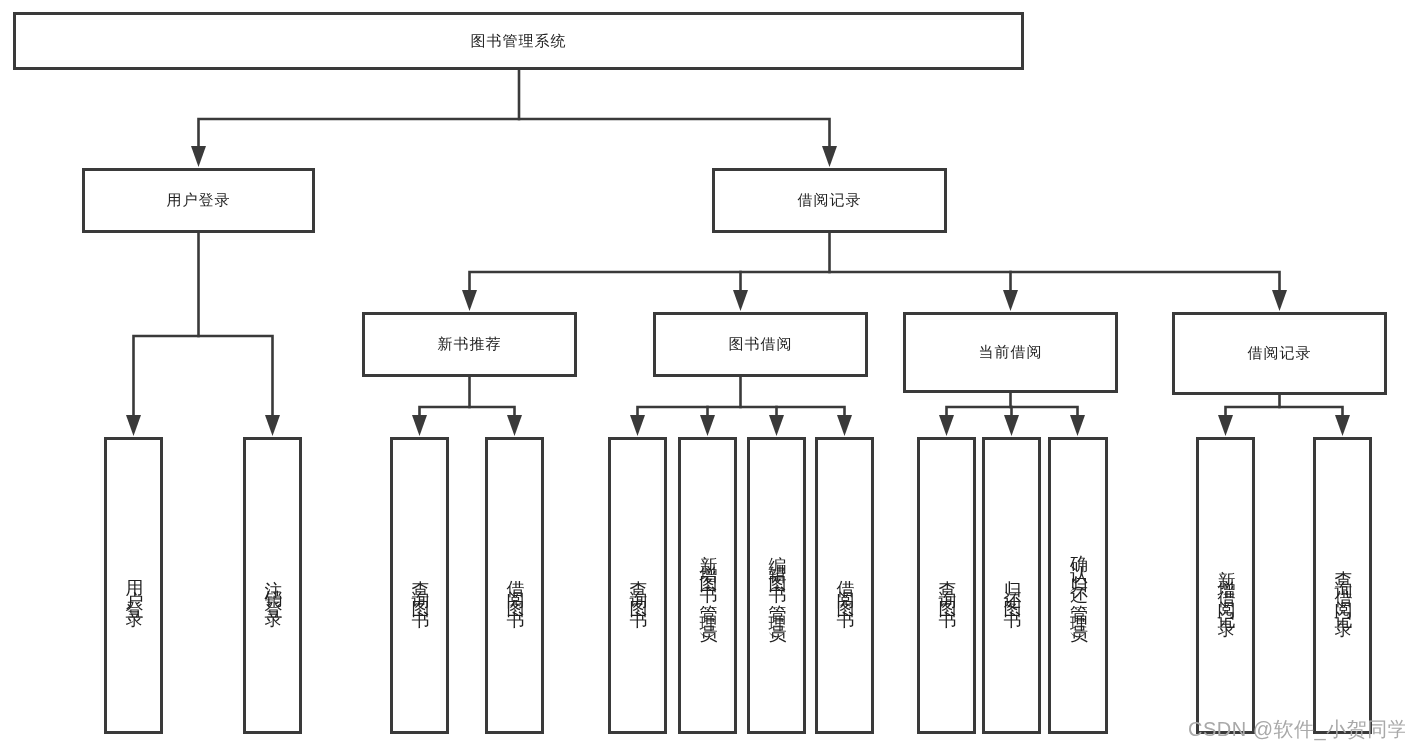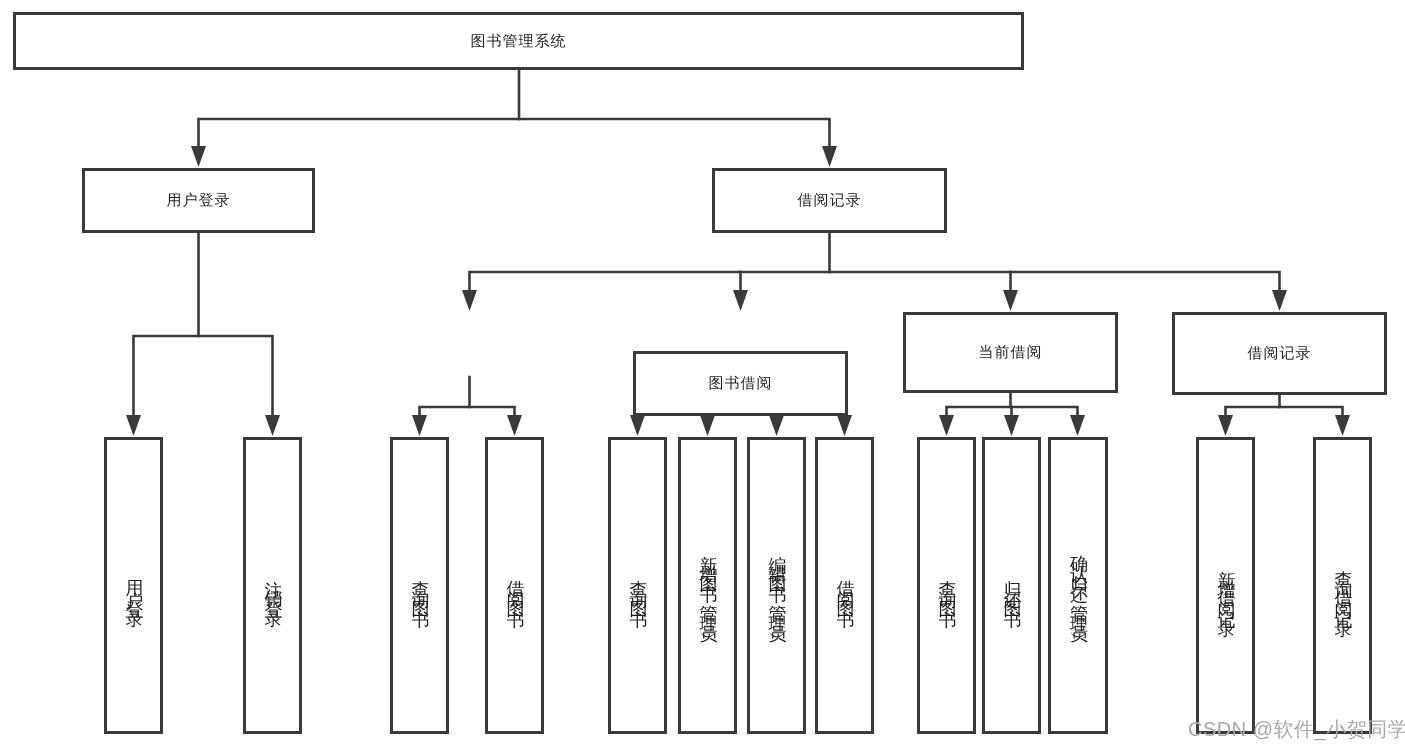--- a/index.html
+++ b/index.html
@@ -106,21 +106,24 @@
     <span>图书管理系统</span>
   </div>
 
   <div class="box" style="left:82px;top:168px;width:233px;height:65px;">
     <span>用户登录</span>
   </div>
   <div class="box" style="left:712px;top:168px;width:235px;height:65px;">
     <span>借阅记录</span>
   </div>
 
-  <div class="box" style="left:633px;top:312px;width:215px;height:65px;margin-top:39px;">
+  <div class="box" style="left:362px;top:312px;width:215px;height:65px;">
+    <span>新书推荐</span>
+  </div>
+  <div class="box" style="left:653px;top:312px;width:215px;height:65px;">
     <span>图书借阅</span>
   </div>
   <div class="box" style="left:903px;top:312px;width:215px;height:81px;">
     <span>当前借阅</span>
   </div>
   <div class="box" style="left:1172px;top:312px;width:215px;height:83px;">
     <span>借阅记录</span>
   </div>
 
   <div class="vbox" style="left:104px;">

